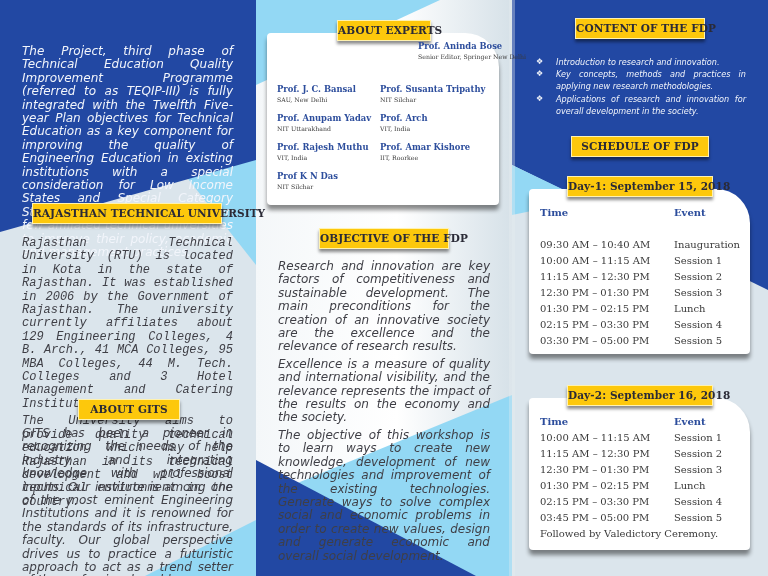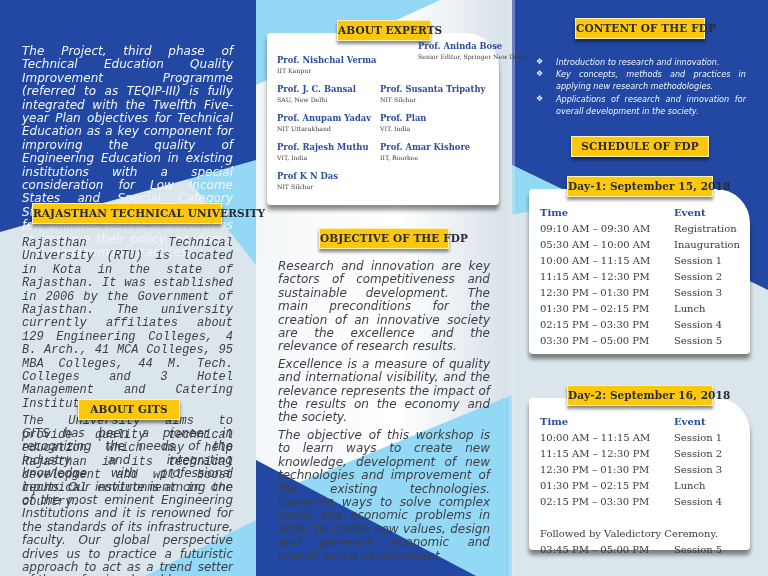--- a/index.html
+++ b/index.html
@@ -74,42 +74,38 @@
   <div class="hdr" style="left:78px;top:399px;width:100px;">ABOUT GITS</div>
   <div class="para grey" style="left:22px;top:427px;width:211px;">
     <p>GITS has been a pioneer in recognizing the needs of the industry and integrating knowledge with professional inputs. Our institute is among one of the most eminent Engineering Institutions and it is renowned for the standards of its infrastructure, faculty.  Our global perspective drives us to practice a futuristic approach to act as a trend setter of the professional world.</p>
   </div>
 </div>
 
 <div class="panel" id="p2">
   <div class="card" style="left:11px;top:33px;width:232px;height:172px;"></div>
   <div class="hdr" style="left:81px;top:20px;width:92px;">ABOUT EXPERTS</div>
 
-  <div class="expert" style="left:21px;top:55px;">
-    <div class="nm">Prof. Nishchal Verma</div>
-    <div class="af">IIT Kanpur</div>
-  </div>
   <div class="expert" style="left:124px;top:41px;margin-left:38px;">
     <div class="nm">Prof. Aninda Bose</div>
     <div class="af">Senior Editor, Springer New Delhi</div>
   </div>
   <div class="expert" style="left:21px;top:84px;">
     <div class="nm">Prof. J. C. Bansal</div>
     <div class="af">SAU, New Delhi</div>
   </div>
   <div class="expert" style="left:21px;top:113px;">
     <div class="nm">Prof. Anupam Yadav</div>
     <div class="af">NIT Uttarakhand</div>
   </div>
   <div class="expert" style="left:124px;top:84px;">
     <div class="nm">Prof. Susanta Tripathy</div>
     <div class="af">NIT Silchar</div>
   </div>
   <div class="expert" style="left:124px;top:113px;">
-    <div class="nm">Prof. Plan</div>
+    <div class="nm">Prof. Arch</div>
     <div class="af">VIT, India</div>
   </div>
   <div class="expert" style="left:21px;top:142px;">
     <div class="nm">Prof. Rajesh Muthu</div>
     <div class="af">VIT, India</div>
   </div>
   <div class="expert" style="left:124px;top:142px;">
     <div class="nm">Prof. Amar Kishore</div>
     <div class="af">IIT, Roorkee</div>
   </div>
@@ -136,26 +132,22 @@
 
   <div class="hdr" style="left:59px;top:136px;width:136px;">SCHEDULE OF FDP</div>
 
   <div class="card" style="left:17px;top:189px;width:221px;height:165px;"></div>
   <div class="hdr" style="left:55px;top:176px;width:144px;font-size:10.5px;">Day-1: September 15, 2018</div>
   <div class="sched" style="left:28px;top:207px;width:200px;height:150px;">
     <div class="row" style="top:0px;">
       <span class="t head">Time</span>
       <span class="e head">Event</span>
     </div>
-    <div class="row" style="top:16px;">
-      <span class="t">09:10 AM – 09:30 AM</span>
-      <span class="e">Registration</span>
-    </div>
     <div class="row" style="top:32px;">
-      <span class="t">05:30 AM – 10:00 AM</span>
+      <span class="t">09:30 AM – 10:40 AM</span>
       <span class="e">Inauguration</span>
     </div>
     <div class="row" style="top:48px;">
       <span class="t">10:00 AM – 11:15 AM</span>
       <span class="e">Session 1</span>
     </div>
     <div class="row" style="top:64px;">
       <span class="t">11:15 AM – 12:30 PM</span>
       <span class="e">Session 2</span>
     </div>
@@ -197,19 +189,19 @@
       <span class="e">Session 3</span>
     </div>
     <div class="row" style="top:64px;">
       <span class="t">01:30 PM – 02:15 PM</span>
       <span class="e">Lunch</span>
     </div>
     <div class="row" style="top:80px;">
       <span class="t">02:15 PM – 03:30 PM</span>
       <span class="e">Session 4</span>
     </div>
-    <div class="row" style="top:96px;margin-top:32px;">
+    <div class="row" style="top:96px;">
       <span class="t">03:45 PM – 05:00 PM</span>
       <span class="e">Session 5</span>
     </div>
     <div class="foot" style="top:112px;">Followed by Valedictory Ceremony.</div>
   </div>
 </div>
 
 </body></html>

